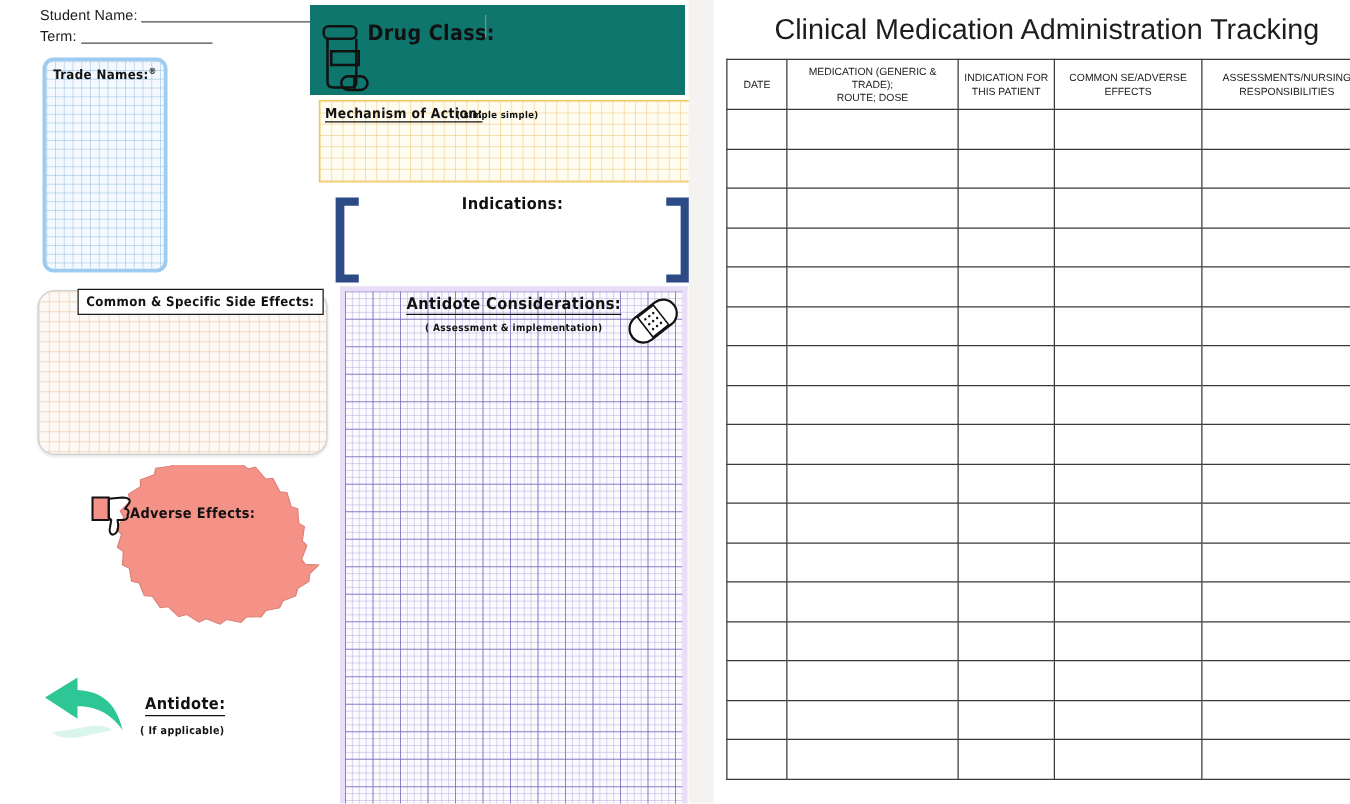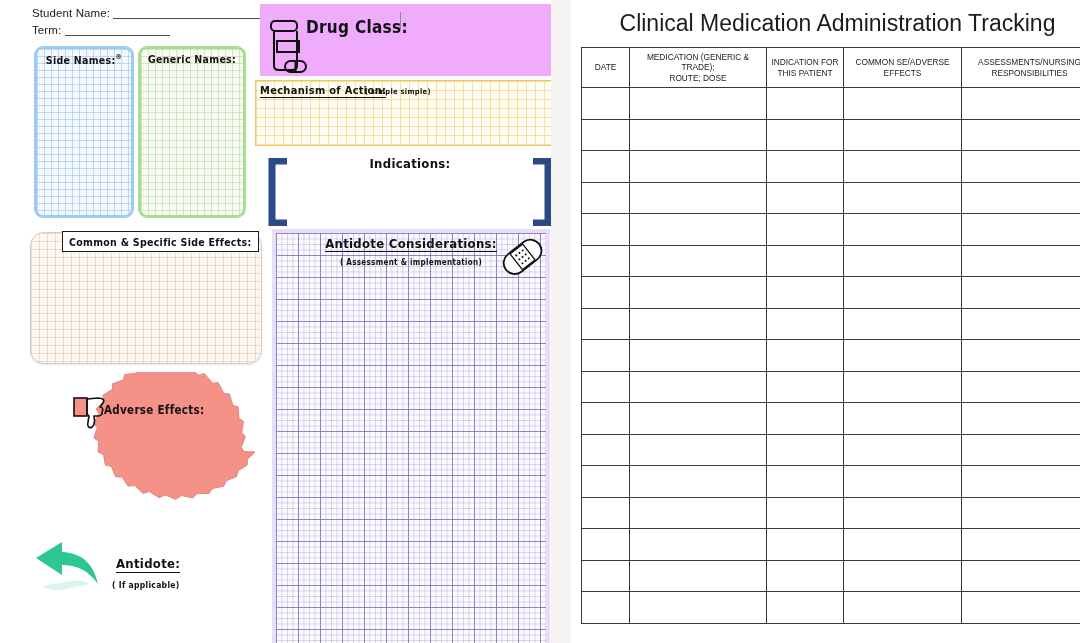--- a/index.html
+++ b/index.html
@@ -80,22 +80,22 @@
   }
   #thumb-icon { position: absolute; left: 30px; top: 22px; z-index: 3; }
 
   
   #arrow-icon { position: absolute; left: 8px; top: 540px; }
   #antidote-title { position: absolute; left: 92px; top: 556px; font-size: 13px; border-bottom: 1.6px solid #111; padding-bottom: 1px; }
   #antidote-sub { position: absolute; left: 88px; top: 580px; font-size: 8.5px; }
 
   
   #drugclass-box {
-    position: absolute; left: 236px; top: 4px; width: 300px; height: 72px;
-    background: #f0abfc;
+    position: absolute; left: 224px; top: 4px; width: 300px; height: 72px;
+    background: #0f766e;
     padding-left: 24px;
   }
   #drugclass-title { position: absolute; left: 46px; top: 13px; font-size: 17px; }
   #bottle-icon { position: absolute; left: 5px; top: 15px; }
   #dc-caret { position: absolute; left: 140px; top: 8px; width: 1px; height: 18px; background: #8a8a8a; }
 
   
   #moa-box {
     position: absolute; left: 231px; top: 80px; width: 298px; height: 66px;
     border: 1.8px solid #f0c75e; background: #fffdf2;
@@ -163,27 +163,24 @@
       <span>Student Name:</span>
       <span class="rule" style="width:147px;"></span>
     </div>
     <div class="stu-line" style="left:8px; top:24px;">
       <span>Term:</span>
       <span class="rule" style="width:105px;"></span>
     </div>
 
     <div class="gridbox" id="trade-box">
       <div class="box-title hand">
-        <span>Side Names:</span><span class="reg">®</span>
+        <span>Trade Names:</span><span class="reg">®</span>
       </div>
     </div>
 
-    <div class="gridbox" id="generic-box">
-      <div class="box-title hand">Generic Names:</div>
-    </div>
 
     <div id="se-box"></div>
     <div id="se-label" class="hand">Common &amp; Specific Side Effects:</div>
 
     <div id="adverse-wrap">
       <svg id="adverse-burst" width="218" height="160" viewBox="0 0 218 160">
         <g transform="translate(109,80)">
           <polygon fill="#f49287" stroke="#dd8178" stroke-width="1" points="104.0,0.0 96.7,9.1 96.1,16.8 87.2,24.1 85.5,31.7 75.4,36.8 72.6,44.0 61.7,46.7 57.8,53.3 46.5,53.1 41.7,58.9 30.4,55.9 24.9,60.7 14.1,55.1 8.1,58.7 -1.7,50.7 -8.0,53.1 -16.3,42.9 -22.8,43.9 -29.1,32.0 -35.5,31.6 -39.6,18.6 -45.7,16.8 -47.5,3.3 -53.0,0.0 -52.3,-13.7 -57.1,-18.1 -53.8,-31.4 -57.7,-36.8 -51.9,-49.0 -54.8,-55.3 -46.7,-65.6 -48.3,-72.5 -38.5,-80.4 -38.7,-87.4 -27.5,-92.5 -26.4,-99.2 -14.3,-101.3 -12.0,-107.5 0.6,-106.4 4.0,-111.9 16.4,-107.7 20.8,-112.3 32.4,-105.0 37.5,-108.4 47.7,-98.4 53.3,-100.5 61.5,-88.3 67.2,-89.0 72.9,-75.2 78.5,-74.5 81.9,-59.8 87.1,-57.8 88.0,-42.8 92.5,-39.5 90.8,-24.7 94.5,-20.2 90.3,-6.0 93.1,-0.7" transform="scale(1.0,0.78)"></polygon>
         </g>
       </svg>

